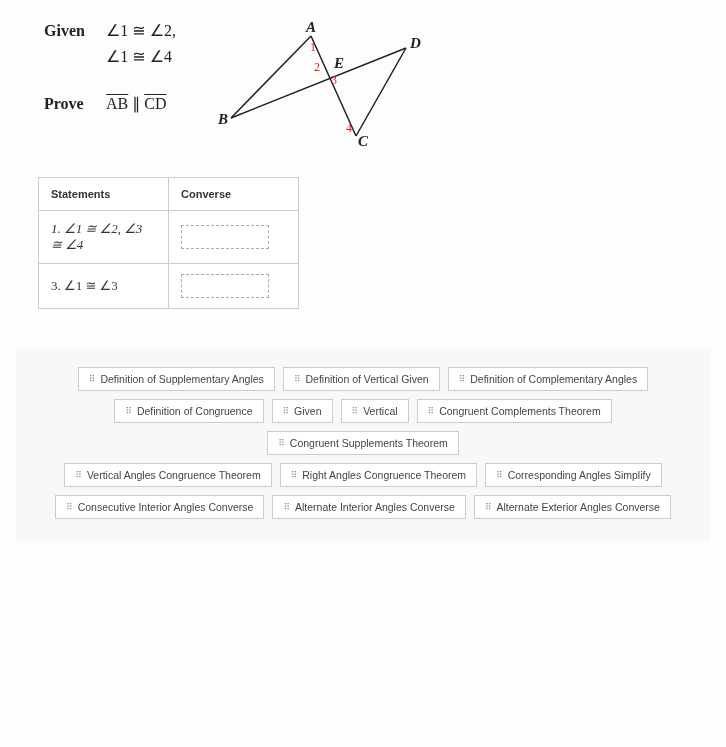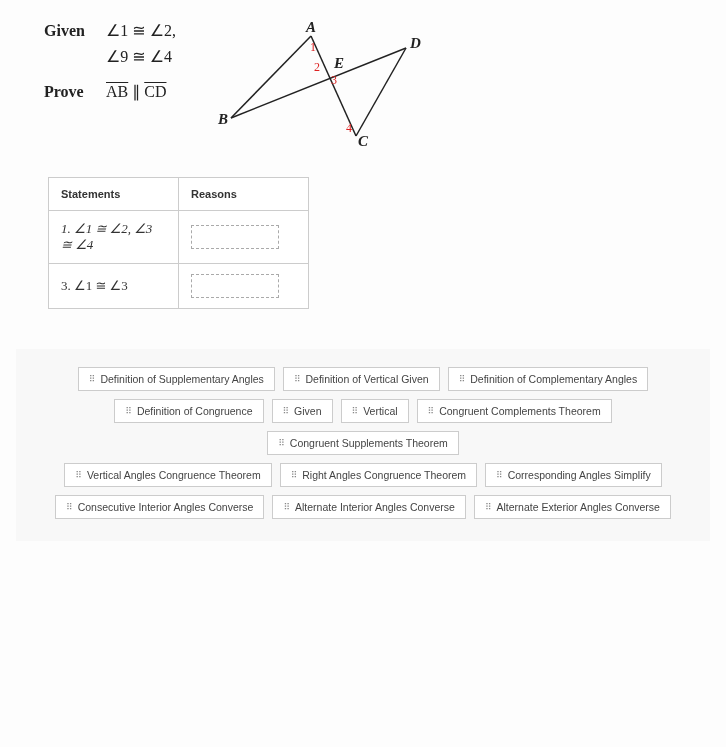--- a/index.html
+++ b/index.html
@@ -24,21 +24,21 @@
     color: #222;
     line-height: 1.6;
   }
   .gp-row { display: flex; }
   .gp-label { font-weight: bold; width: 62px; }
   .gp-math { font-style: normal; }
   .overline { text-decoration: overline; }
   .figure { }
   .proof-table {
     border-collapse: collapse;
-    margin-left: 32px;
+    margin-left: 22px;
   }
   .proof-table th, .proof-table td {
     border: 1px solid #ccc;
     padding: 10px 12px;
     text-align: left;
     vertical-align: middle;
     background: #fff;
   }
   .proof-table th {
     font-weight: bold;
@@ -107,23 +107,23 @@
 <body>
 
 <div class="header">
   <div class="given-prove">
     <div class="gp-row">
       <span class="gp-label">Given</span>
       <span class="gp-math">∠1 ≅ ∠2,</span>
     </div>
     <div class="gp-row">
       <span class="gp-label"></span>
-      <span class="gp-math">∠9 ≅ ∠4</span>
-    </div>
-    <div class="gp-row" style="margin-top:10px;">
+      <span class="gp-math">∠1 ≅ ∠4</span>
+    </div>
+    <div class="gp-row" style="margin-top:22px;">
       <span class="gp-label">Prove</span>
       <span class="gp-math"><span class="overline">AB</span> ∥ <span class="overline">CD</span></span>
     </div>
   </div>
 
   <div class="figure">
     <svg width="220" height="130" viewBox="0 0 220 130">
       <line x1="25" y1="100" x2="105" y2="18" stroke="#222" stroke-width="1.5"></line>
       <line x1="25" y1="100" x2="200" y2="30" stroke="#222" stroke-width="1.5"></line>
       <line x1="105" y1="18" x2="150" y2="118" stroke="#222" stroke-width="1.5"></line>
@@ -138,21 +138,21 @@
       <text class="svg-num" x="125" y="66">3</text>
       <text class="svg-num" x="140" y="114">4</text>
     </svg>
   </div>
 </div>
 
 <table class="proof-table">
   <tbody>
       <tr>
     <th class="col-stmt">Statements</th>
-    <th class="col-reason">Reasons</th>
+    <th class="col-reason">Converse</th>
   </tr>
   <tr class="medium">
     <td class="stmt"><span>1.</span> <span>∠1 ≅ ∠2, ∠3 ≅ ∠4</span></td>
     <td>
           <div class="dropzone"></div>
         </td>
   </tr>
   <tr>
     <td class="stmt"><span>3.</span> <span>∠1 ≅ ∠3</span></td>
     <td>

